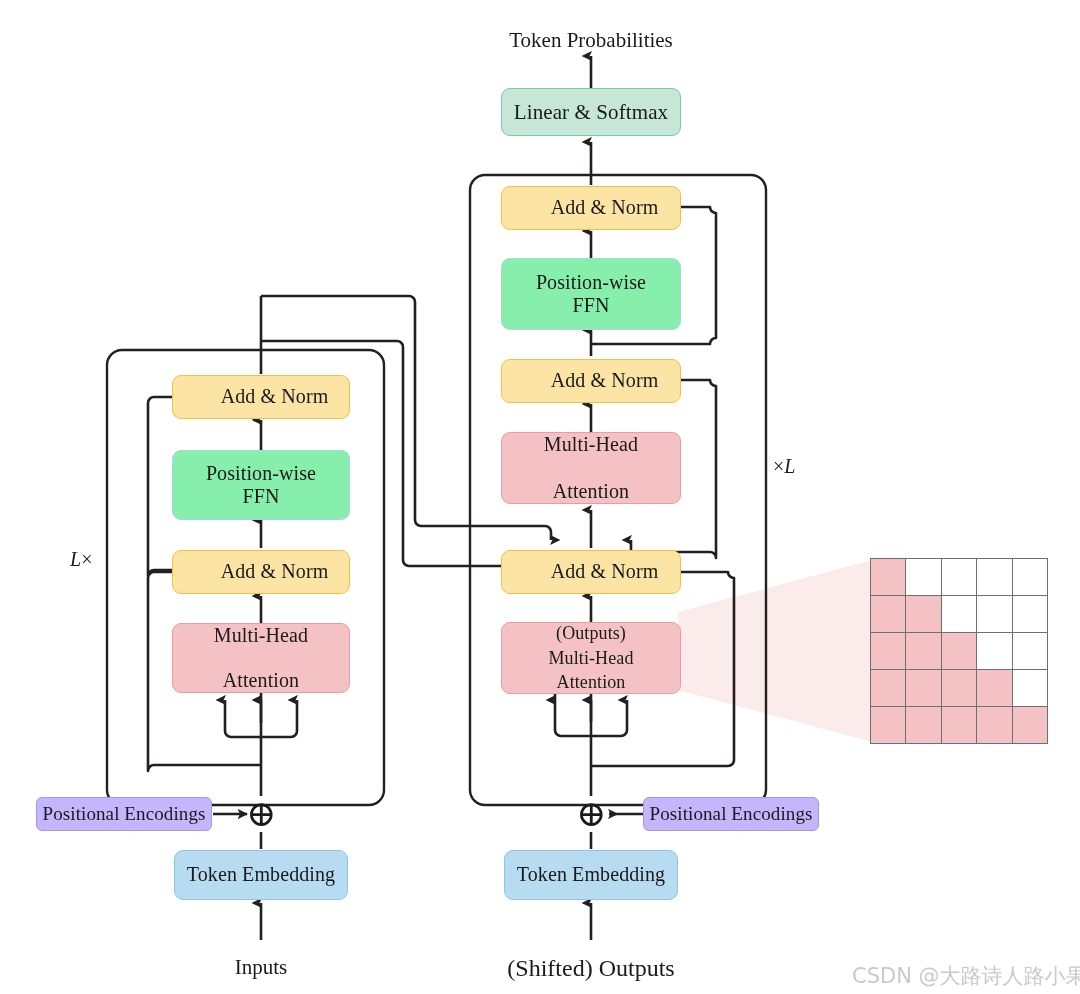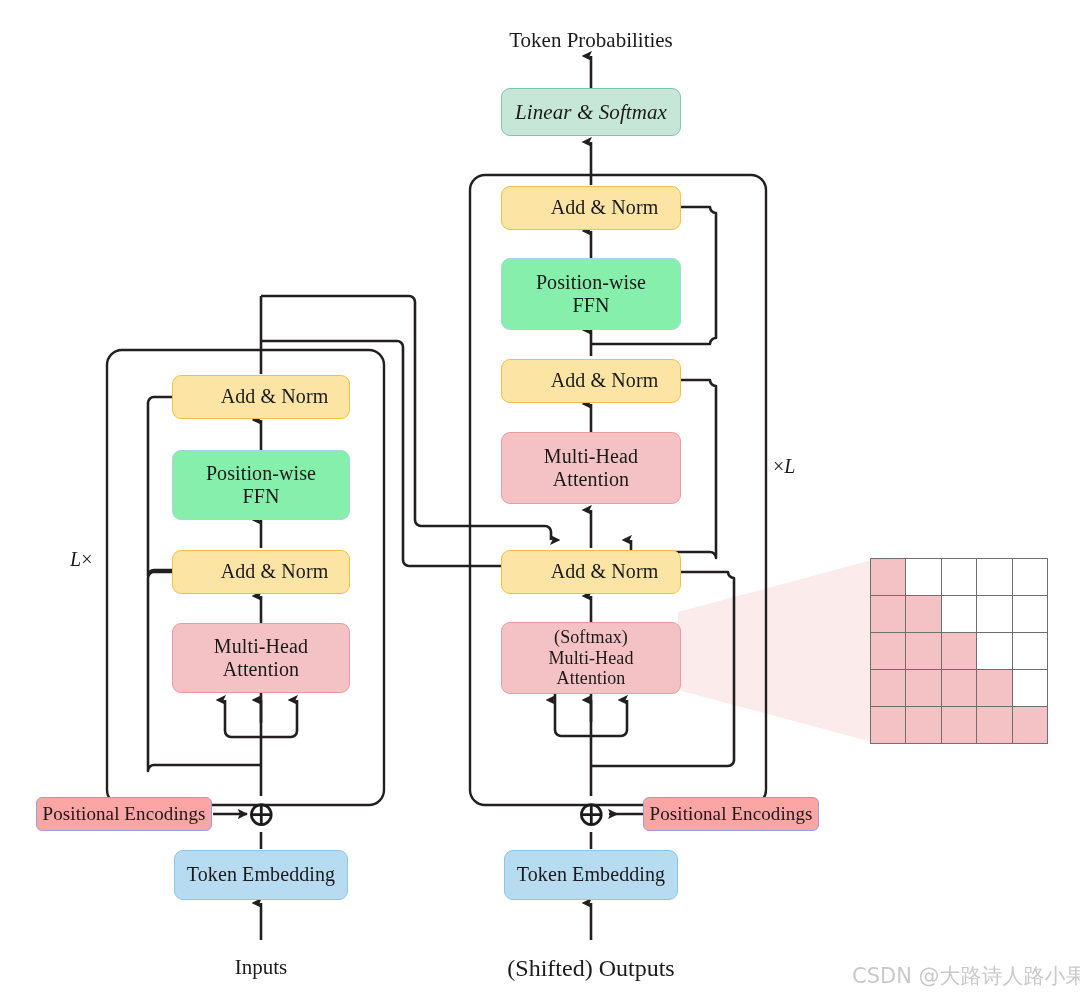--- a/index.html
+++ b/index.html
@@ -33,25 +33,25 @@
     justify-content: center;
     text-align: center;
     border-radius: 9px;
     border-style: solid;
     border-width: 1.6px;
     color: #1a1a1a;
     line-height: 1.16;
     letter-spacing: 0.1px;
   }
   .node.yellow  { background: #fce5a4; border-color: #f3c13f; padding-left: 27px; }
-  .node.pink    { background: #f4c2c4; border-color: #ec9ba0; }
+  .node.pink    { background: #f4c2c4; border-color: #ec9ba0; justify-content: space-between; }
   .node.blue    { background: #86efac; border-color: #a6d4e9; }
   .node.blue-d  { background: #b7dcf2; border-color: #8cc6e6; }
-  .node.green   { background: #c6e7d7; border-color: #79c9a7; font-style: italic; }
-  .node.purple  { background: #fca5a5; border-color: #9a9edf; }
+  .node.green   { background: #c6e7d7; border-color: #79c9a7; }
+  .node.purple  { background: #c4b5fd; border-color: #9a9edf; }
 
   .plain-label {
     position: absolute;
     color: #1a1a1a;
     text-align: center;
     white-space: nowrap;
   }
   .rep-label {
     position: absolute;
     color: #1a1a1a;
@@ -195,21 +195,21 @@
   <div class="node pink" style="left:501px; top:432px; width:180px; height:72px; font-size:20px; flex-direction:column;">
     <span>Multi-Head</span>
     <span>Attention</span>
   </div>
 
   <div class="node yellow" style="left:501px; top:550px; width:180px; height:44px; font-size:20px;">
     <span>Add &amp; Norm</span>
   </div>
 
   <div class="node pink" style="left:501px; top:622px; width:180px; height:72px; font-size:18px; flex-direction:column;">
-    <span>(Softmax)</span>
+    <span>(Outputs)</span>
     <span>Multi-Head</span>
     <span>Attention</span>
   </div>
 
   <div class="node purple" style="left:643px; top:797px; width:176px; height:34px; font-size:19px; border-radius:6px;">
     <span>Positional Encodings</span>
   </div>
 
   <div class="node blue-d" style="left:504px; top:850px; width:174px; height:50px; font-size:20px;">
     <span>Token Embedding</span>

